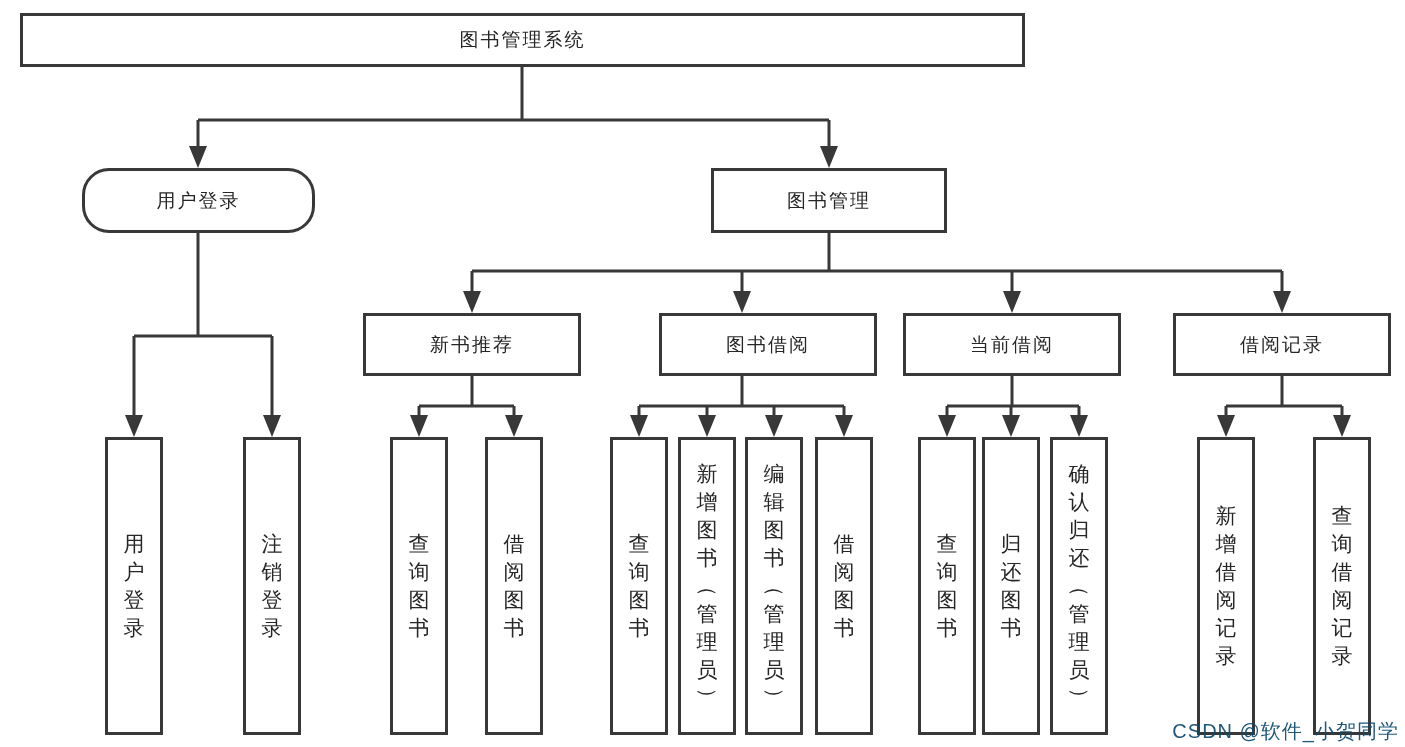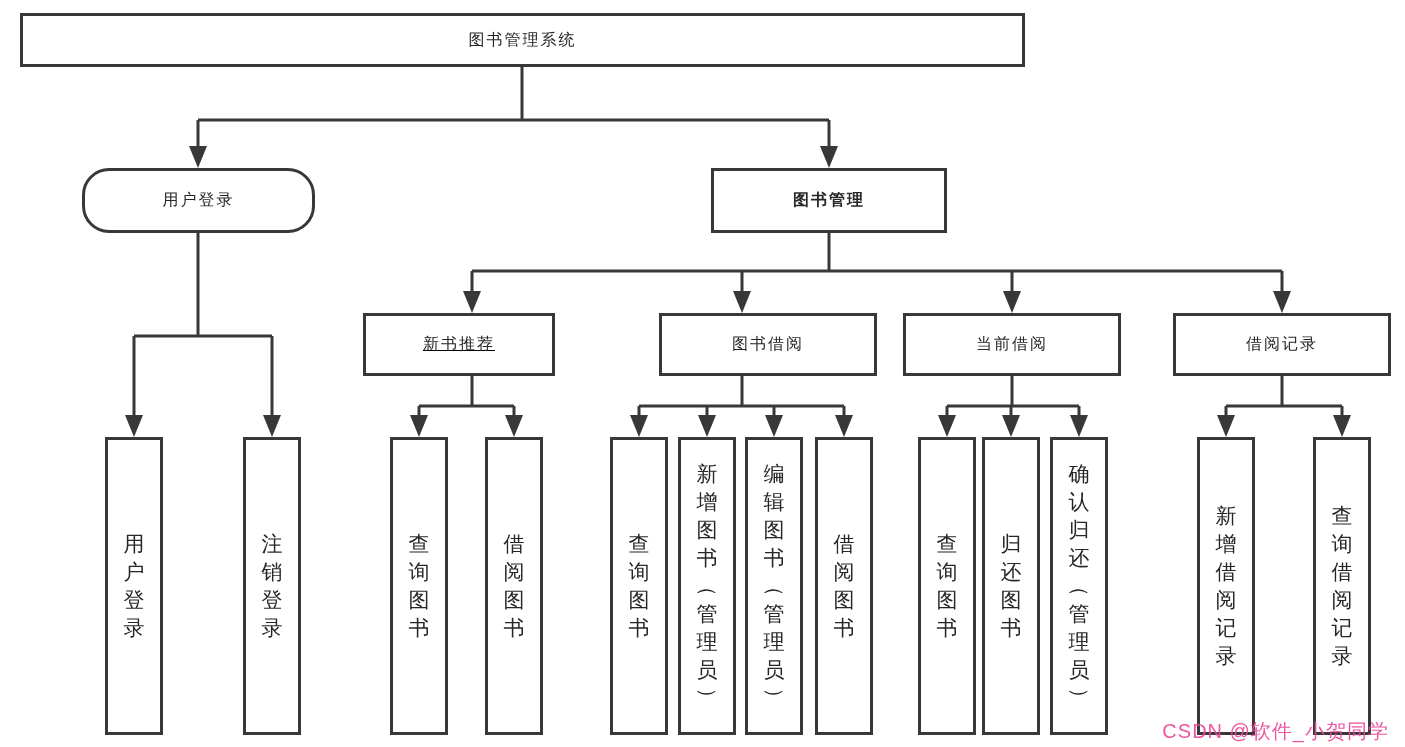--- a/index.html
+++ b/index.html
@@ -20,21 +20,21 @@
     position: absolute;
     box-sizing: border-box;
     border: 3px solid #383838;
     background: #ffffff;
     display: flex;
     align-items: center;
     justify-content: center;
     z-index: 2;
   }
   .hbox .label {
-    font-size: 16px;
+    font-size: 19px;
     letter-spacing: 2px;
     color: #262626;
     white-space: nowrap;
   }
   .vbox {
     position: absolute;
     box-sizing: border-box;
     border: 3px solid #383838;
     background: #ffffff;
     width: 58px;
@@ -56,25 +56,25 @@
   .vtext span {
     display: block;
     height: 28px;
     line-height: 28px;
     text-align: center;
   }
   .vtext span.paren { transform: rotate(90deg); }
   #watermark {
     position: absolute;
     top: 718px;
-    right: 16px;
+    right: 6px;
     z-index: 5;
     font-size: 20px;
     letter-spacing: 1px;
-    color: #ec4899;
+    color: #0c4a6e;
     opacity: 0.92;
     white-space: nowrap;
   }
 </style>
 </head>
 <body>
 
 <div id="canvas">
 
   <svg id="connector-layer" width="1405" height="747" viewBox="0 0 1405 747">
@@ -122,25 +122,25 @@
     </g>
   </svg>
 
   <div class="hbox" style="left:20px; top:13px; width:1005px; height:54px;">
     <span class="label">图书管理系统</span>
   </div>
 
   <div class="hbox" style="left:82px; top:168px; width:233px; height:65px;border-radius:27px;">
     <span class="label">用户登录</span>
   </div>
-  <div class="hbox" style="left:711px; top:168px; width:236px; height:65px;font-weight:bold;">
+  <div class="hbox" style="left:711px; top:168px; width:236px; height:65px;">
     <span class="label">图书管理</span>
   </div>
 
-  <div class="hbox" style="left:363px; top:313px; width:192px; height:63px;text-decoration:underline;">
+  <div class="hbox" style="left:363px; top:313px; width:218px; height:63px;">
     <span class="label">新书推荐</span>
   </div>
   <div class="hbox" style="left:659px; top:313px; width:218px; height:63px;">
     <span class="label">图书借阅</span>
   </div>
   <div class="hbox" style="left:1173px; top:313px; width:218px; height:63px;">
     <span class="label">借阅记录</span>
   </div>
   <div class="hbox" style="left:903px; top:313px; width:218px; height:63px;">
     <span class="label">当前借阅</span>

